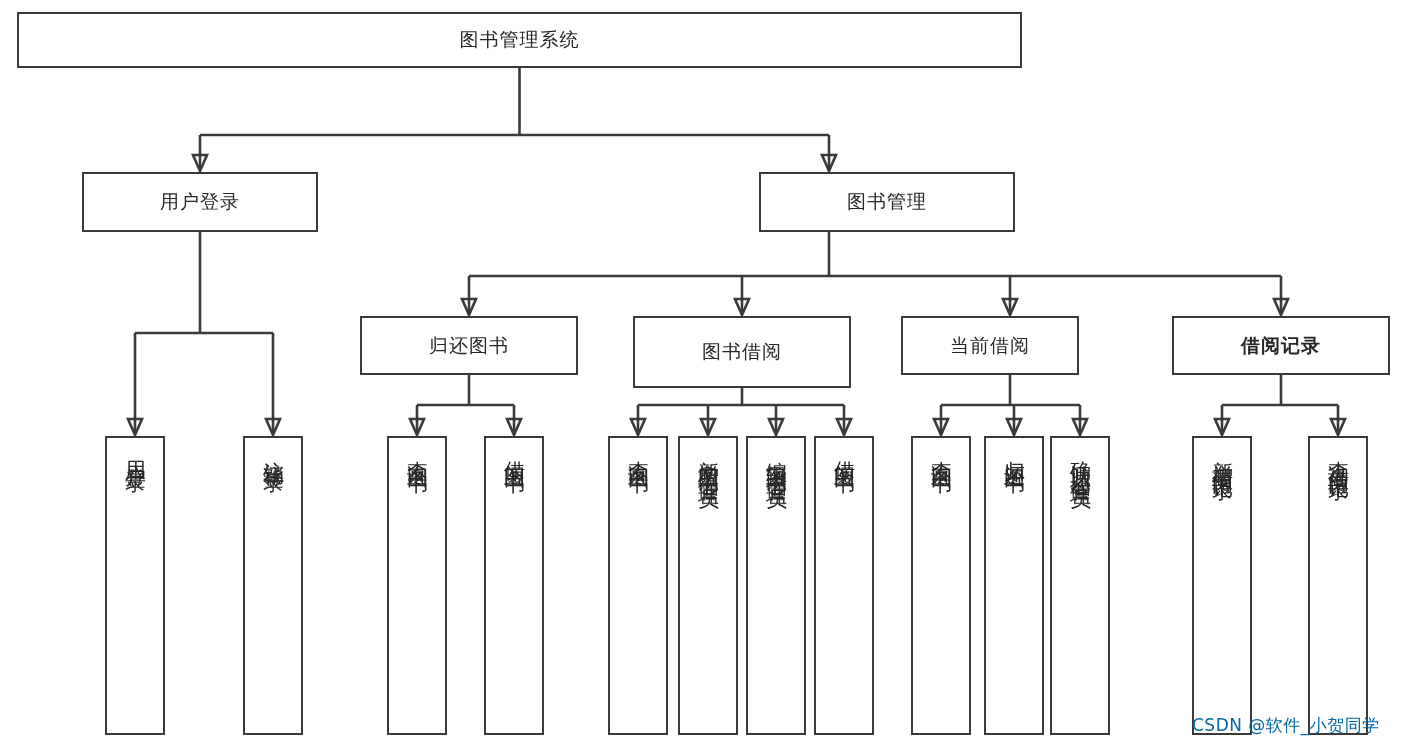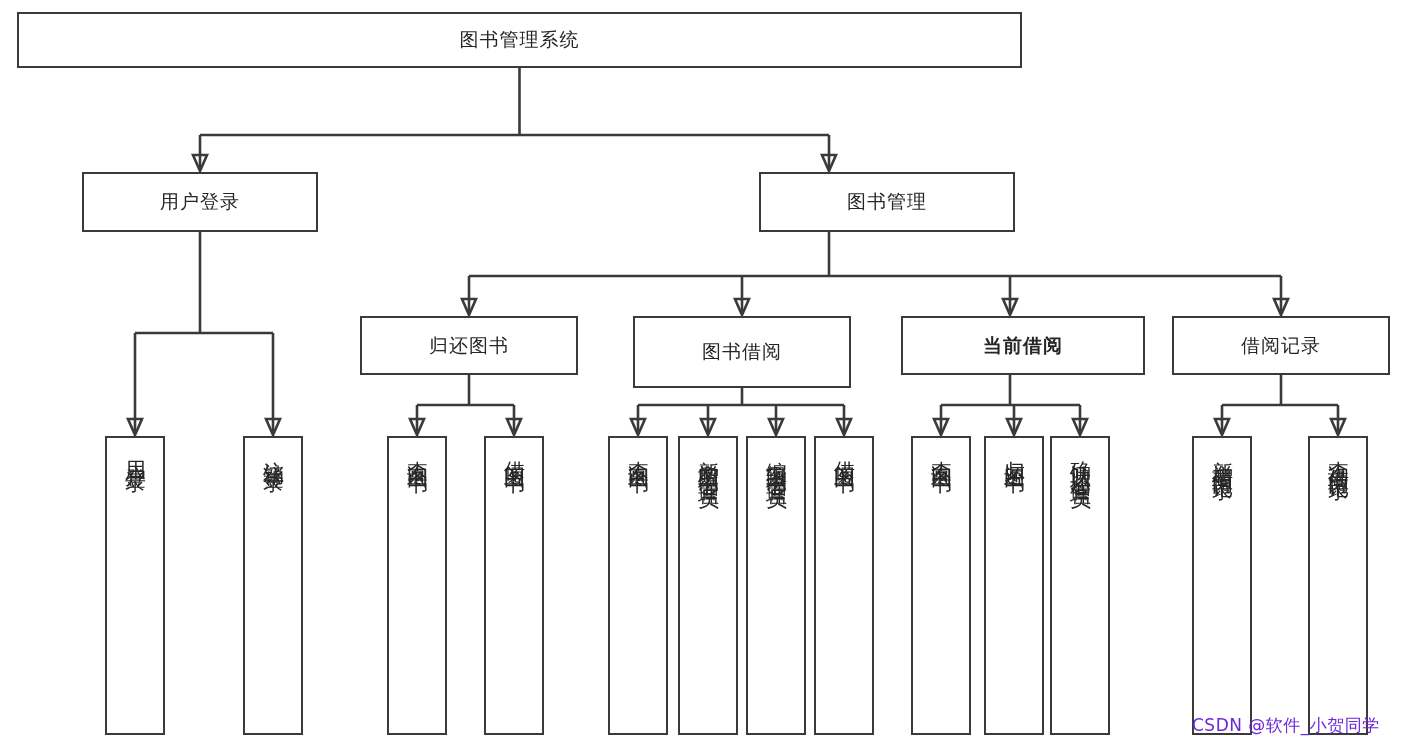--- a/index.html
+++ b/index.html
@@ -118,24 +118,24 @@
       </div>
       <div class="node h" style="left: 711px; top: 172px; width: 256px; height: 60px; margin-left: 48px;">
         <span class="lbl">图书管理</span>
       </div>
       <div class="node h" style="left: 360px; top: 316px; width: 218px; height: 59px;">
         <span class="lbl">归还图书</span>
       </div>
       <div class="node h" style="left: 633px; top: 316px; width: 218px; height: 72px;">
         <span class="lbl">图书借阅</span>
       </div>
-      <div class="node h" style="left: 901px; top: 316px; width: 244px; height: 59px; font-weight: bold;">
+      <div class="node h" style="left: 901px; top: 316px; width: 178px; height: 59px;">
         <span class="lbl">当前借阅</span>
       </div>
-      <div class="node h" style="left: 1172px; top: 316px; width: 218px; height: 59px;">
+      <div class="node h" style="left: 1172px; top: 316px; width: 218px; height: 59px; font-weight: bold;">
         <span class="lbl">借阅记录</span>
       </div>
       <div class="node leaf" style="left: 105px; top: 436px; width: 60px; height: 299px;">
         <span class="lbl">用户登录</span>
       </div>
       <div class="node leaf" style="left: 243px; top: 436px; width: 60px; height: 299px;">
         <span class="lbl">注销登录</span>
       </div>
       <div class="node leaf" style="left: 387px; top: 436px; width: 60px; height: 299px;">
         <span class="lbl">查询图书</span>
@@ -165,14 +165,14 @@
         <span class="lbl">确认归还（管理员）</span>
       </div>
       <div class="node leaf" style="left: 1192px; top: 436px; width: 60px; height: 299px;">
         <span class="lbl">新增借阅记录</span>
       </div>
       <div class="node leaf" style="left: 1308px; top: 436px; width: 60px; height: 299px;">
         <span class="lbl">查询借阅记录</span>
       </div>
     </div>
 
-  <div class="wm" style="left: 1192px; top: 714px; color: #6d28d9;">CSDN @软件_小贺同学</div>
+  <div class="wm" style="left: 1192px; top: 714px; color: #0369a1;">CSDN @软件_小贺同学</div>
 </div>
 
 </body></html>

